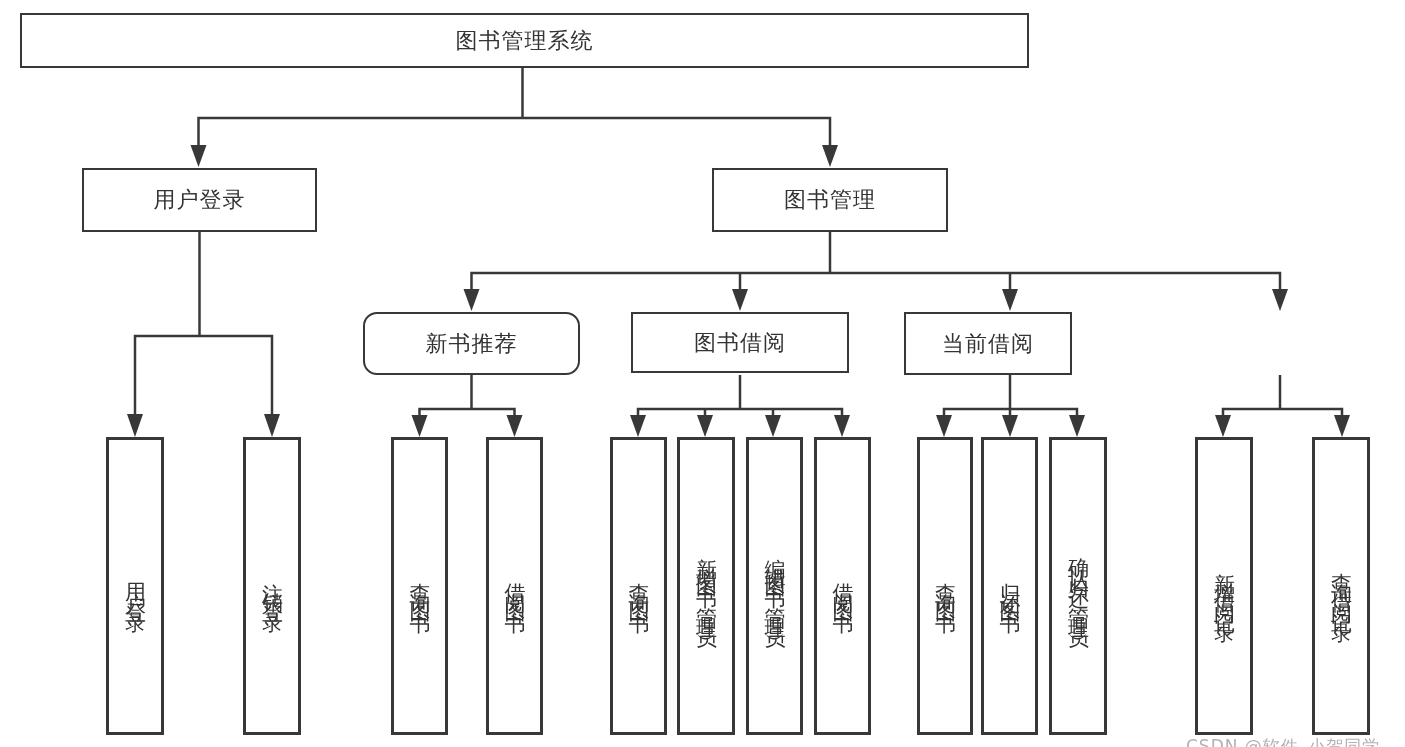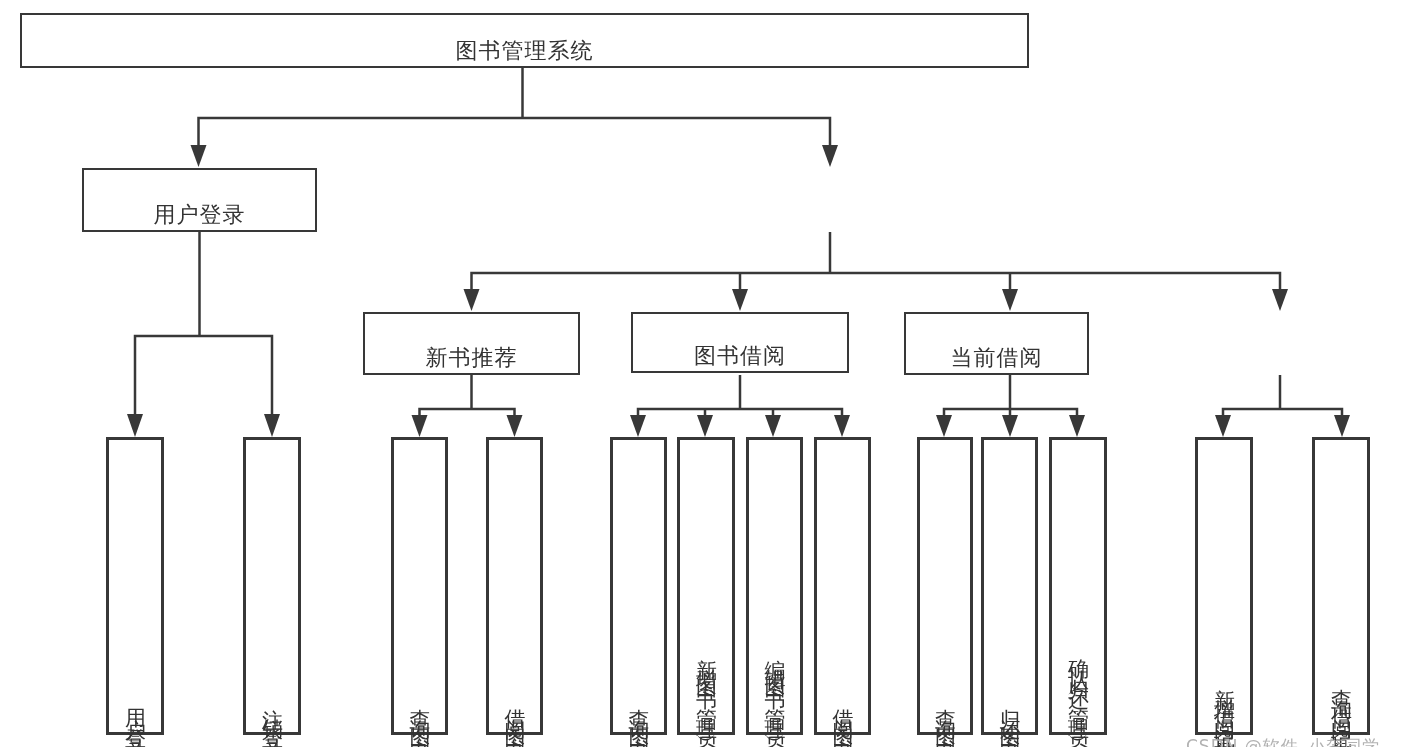--- a/index.html
+++ b/index.html
@@ -33,21 +33,21 @@
   .arrowhead{
     fill:var(--line,#383838);
     stroke:none;
   }
   .box{
     position:absolute;
     box-sizing:border-box;
     background:#ffffff;
     border:2.5px solid var(--line,#383838);
     display:flex;
-    align-items:flex-end;
+    align-items:center;
     justify-content:center;
     color:var(--text,#333);
     z-index:2;
   }
   .box .lbl{white-space:nowrap;}
   .h-box{
     font-size:22px;
     letter-spacing:1px;
   }
   .root-box{
@@ -61,23 +61,23 @@
   .leaf .lbl{
     writing-mode:vertical-rl;
     text-orientation:mixed;
     letter-spacing:10px;
     line-height:1;
   }
   
   #n-user   {left:82px; top:168px;width:235px;height:64px;}
   #n-mgmt   {left:712px;top:168px;width:236px;height:64px;}
   
-  #n-newbook{left:363px; top:312px;width:217px;height:63px;}
+  #n-newbook{left:363px; top:312px;width:217px;height:63px;border-radius:14px;}
   #n-borrow {left:631px; top:312px;width:218px;height:61px;}
-  #n-current{left:904px; top:312px;width:185px;height:63px;}
+  #n-current{left:904px; top:312px;width:168px;height:63px;}
   #n-record {left:1173px;top:312px;width:214px;height:63px;}
   
   #l-login   {left:106px; width:58px;}
   #l-logout  {left:243px; width:58px;}
   #l-q1      {left:391px; width:57px;}
   #l-b1      {left:486px; width:57px;}
   #l-q2      {left:610px; width:57px;}
   #l-add     {left:677px; width:58px;}
   #l-edit    {left:746px; width:57px;}
   #l-b2      {left:814px; width:57px;}
@@ -150,20 +150,23 @@
     <polygon class="arrowhead" points="1334,415 1350,415 1342,437"></polygon>
   </svg>
 
   <div class="box h-box root-box">
     <span class="lbl">图书管理系统</span>
   </div>
 
   <div class="box h-box" id="n-user">
     <span class="lbl">用户登录</span>
   </div>
+  <div class="box h-box" id="n-mgmt">
+    <span class="lbl">图书管理</span>
+  </div>
 
   <div class="box h-box" id="n-newbook">
     <span class="lbl">新书推荐</span>
   </div>
   <div class="box h-box" id="n-borrow">
     <span class="lbl">图书借阅</span>
   </div>
   <div class="box h-box" id="n-current">
     <span class="lbl">当前借阅</span>
   </div>

